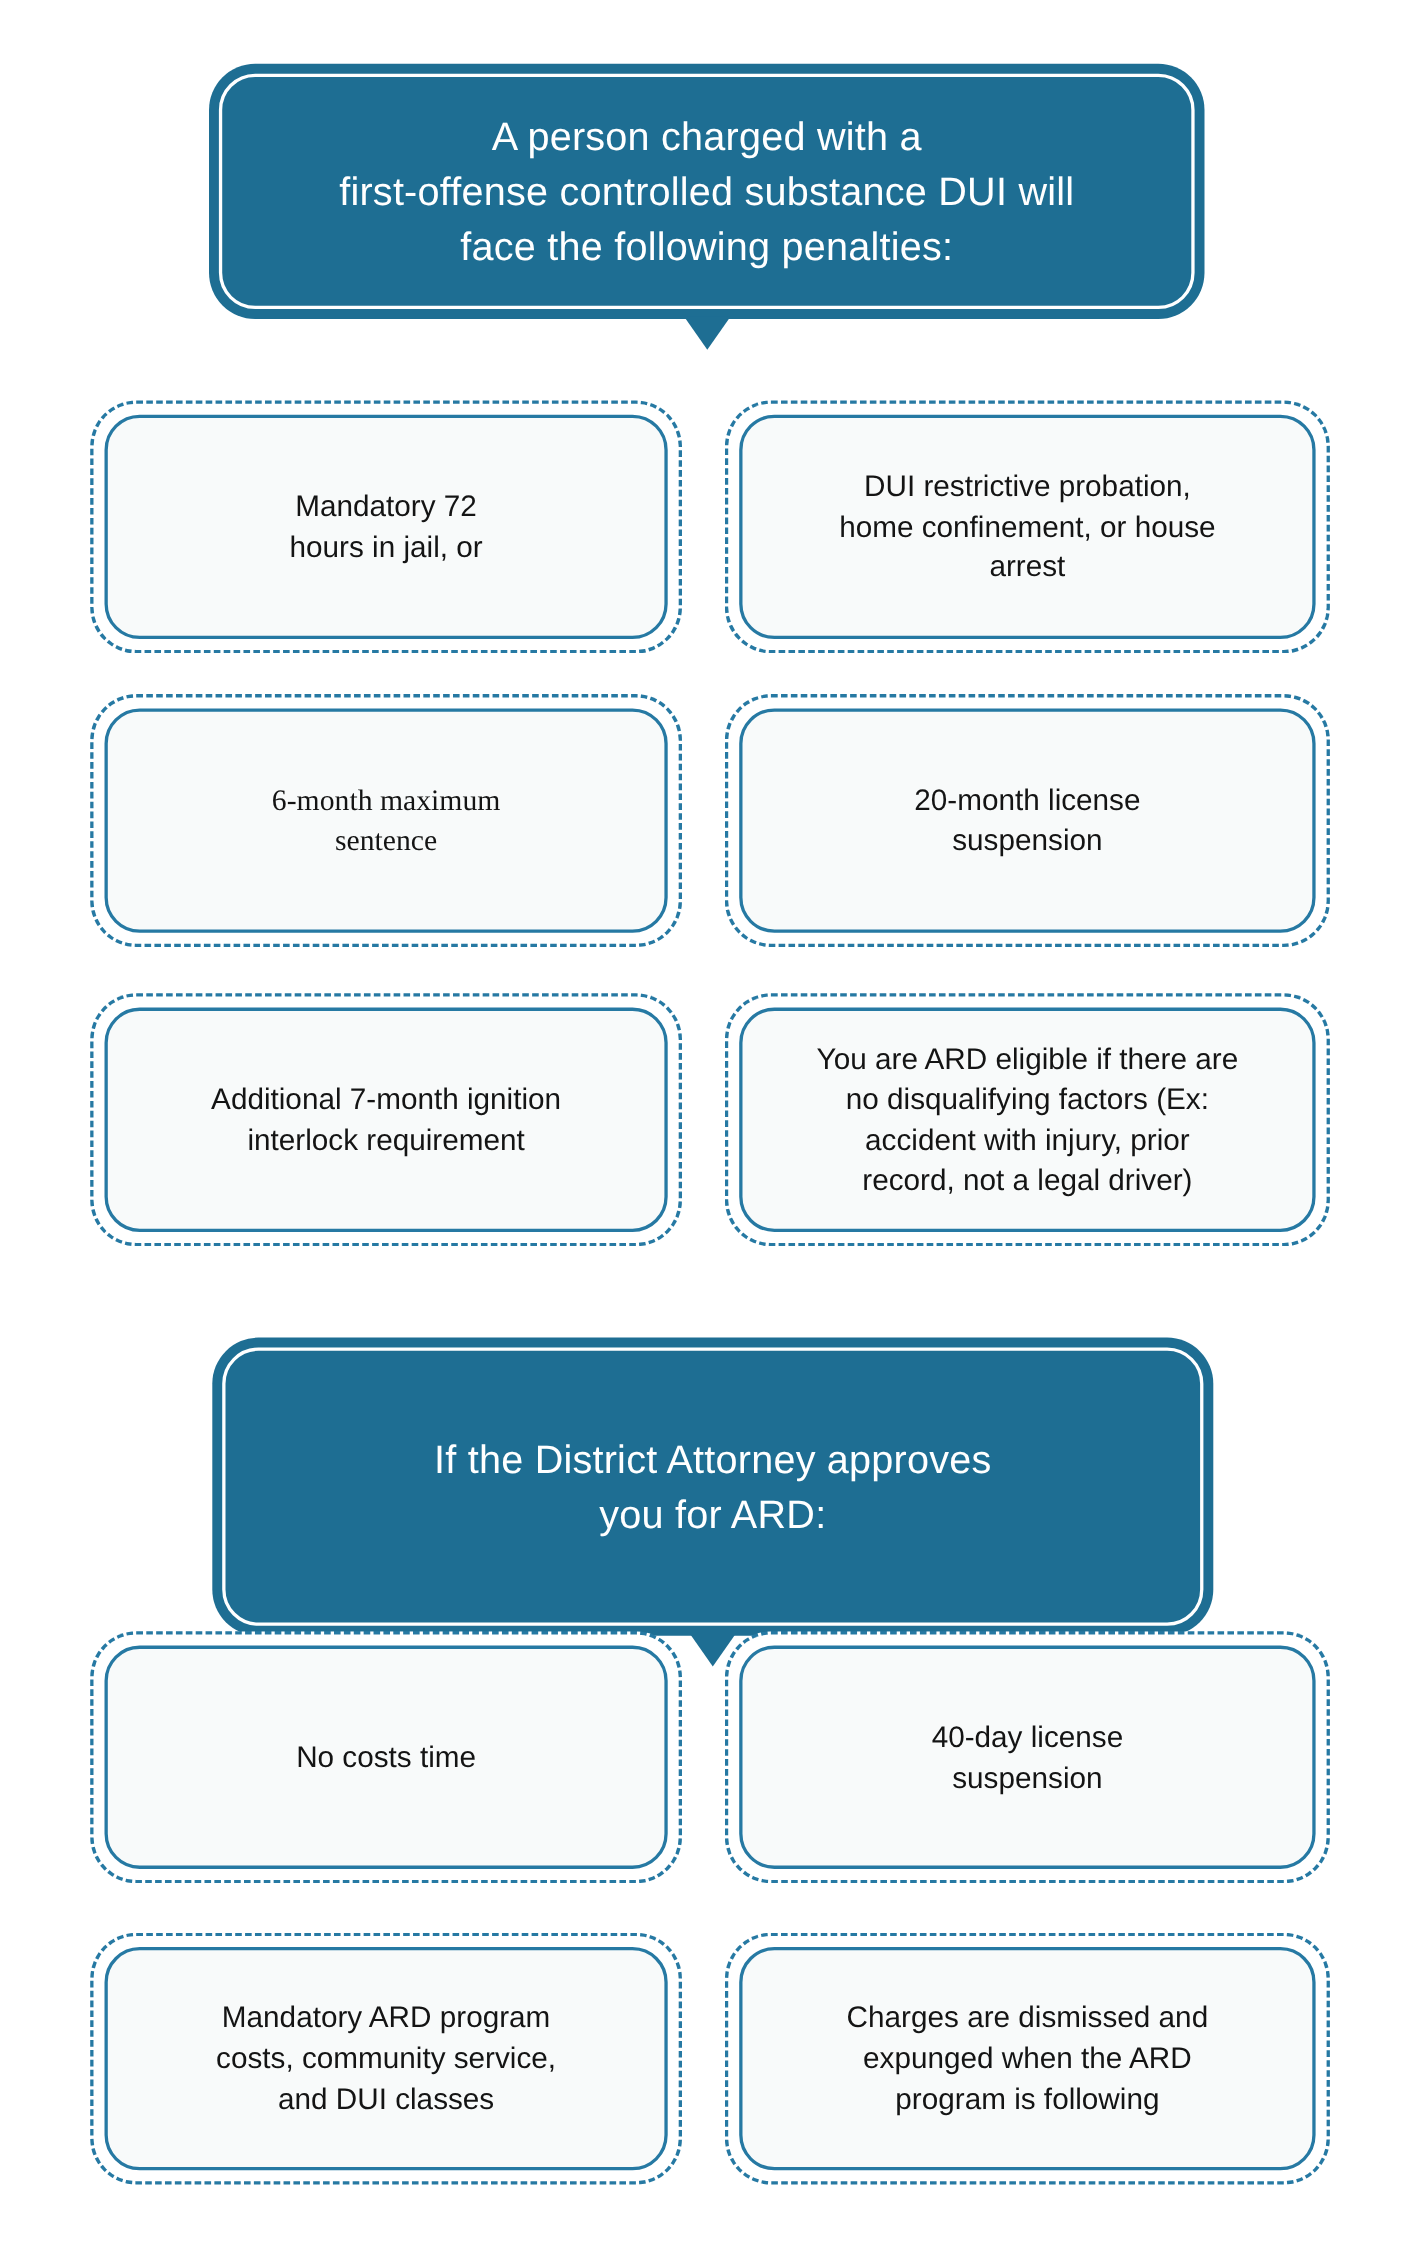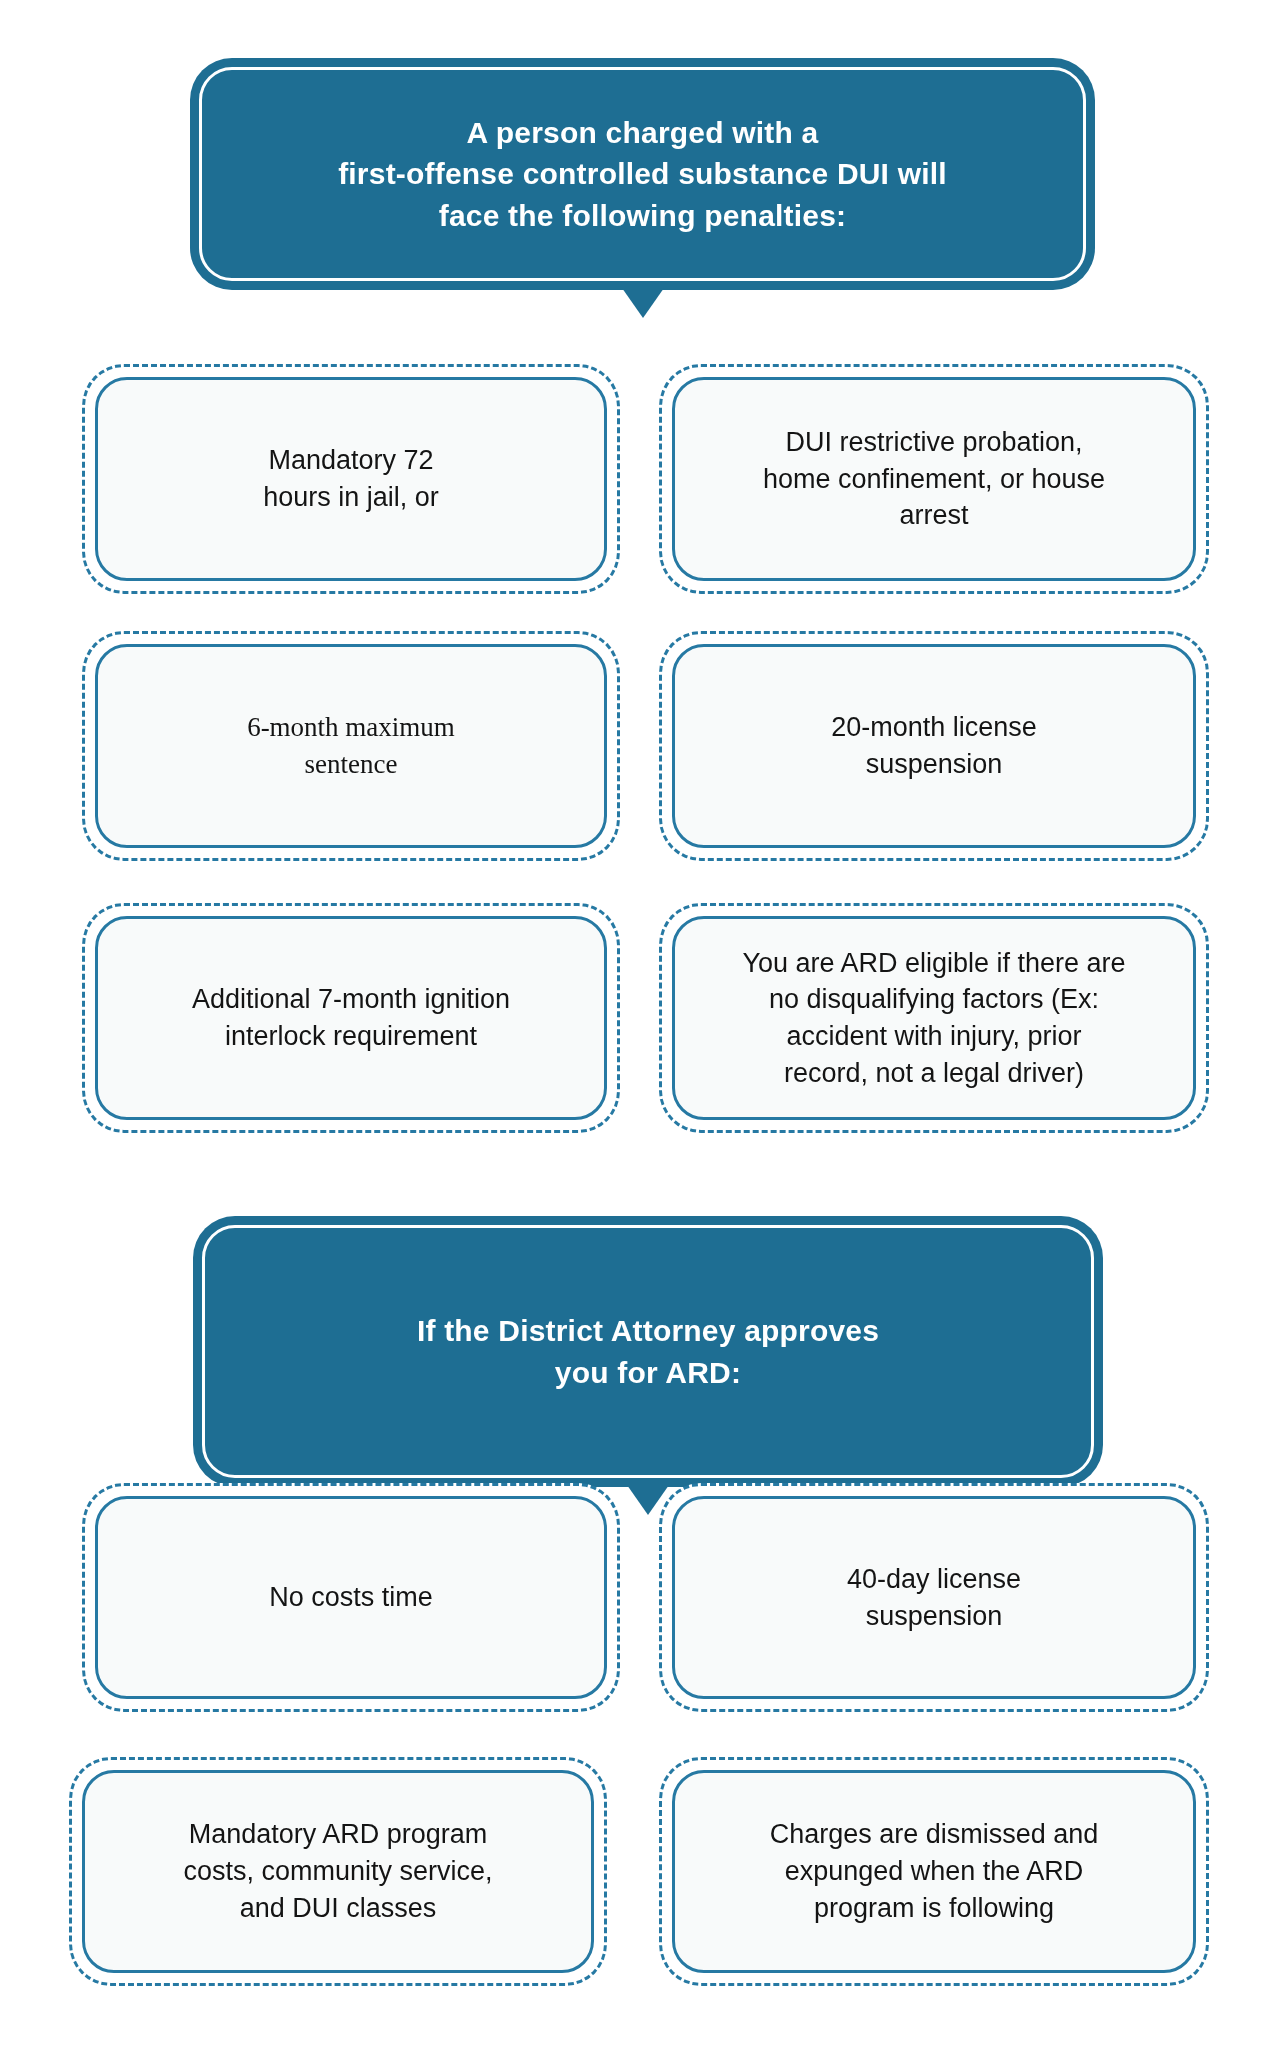--- a/index.html
+++ b/index.html
@@ -22,23 +22,23 @@
     inset: 9px;
     border: 3px solid #ffffff;
     border-radius: 33px;
     display: flex;
     align-items: center;
     justify-content: center;
     text-align: center;
   }
   .callout-text {
     color: #ffffff;
-    font-size: 30px;
+    font-size: 36px;
     line-height: 1.38;
-    font-weight: 700;
+    font-weight: 400;
     letter-spacing: 0.2px;
   }
   .pointer {
     position: absolute;
     left: 50%;
     top: 100%;
     margin-top: -2px;
     transform: translateX(-50%);
     width: 0;
     height: 0;
@@ -152,21 +152,21 @@
       </div>
     </div>
 
     <div class="card" style="left:659px; top:1483px; width:544px; height:223px;">
       <div class="card-inner">
         <div class="card-text multiline">40-day license
 suspension</div>
       </div>
     </div>
 
-    <div class="card" style="left:69px; top:1757px; width:532px; height:223px;">
+    <div class="card" style="left:82px; top:1757px; width:532px; height:223px;">
       <div class="card-inner">
         <div class="card-text multiline">Mandatory ARD program
 costs, community service,
 and DUI classes</div>
       </div>
     </div>
 
     <div class="card" style="left:659px; top:1757px; width:544px; height:223px;">
       <div class="card-inner">
         <div class="card-text multiline">Charges are dismissed and

